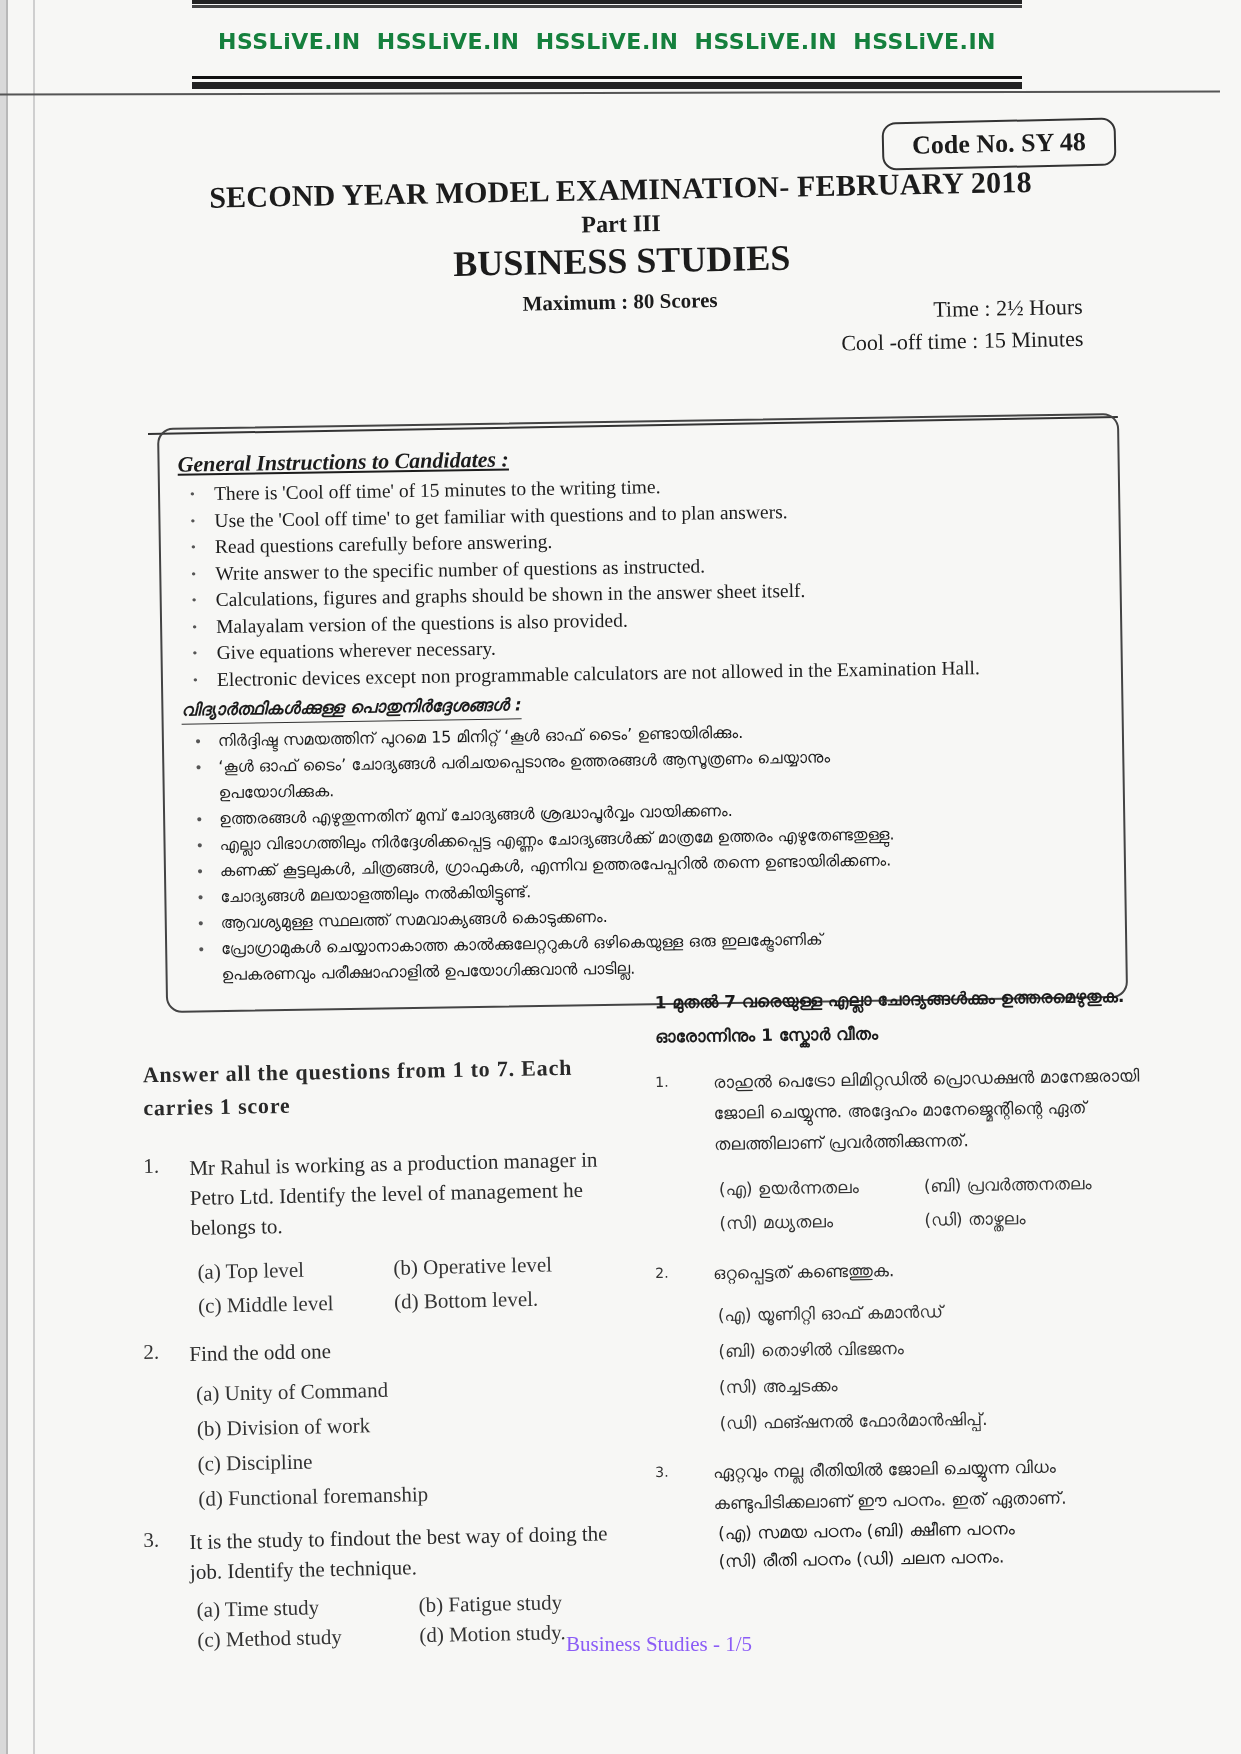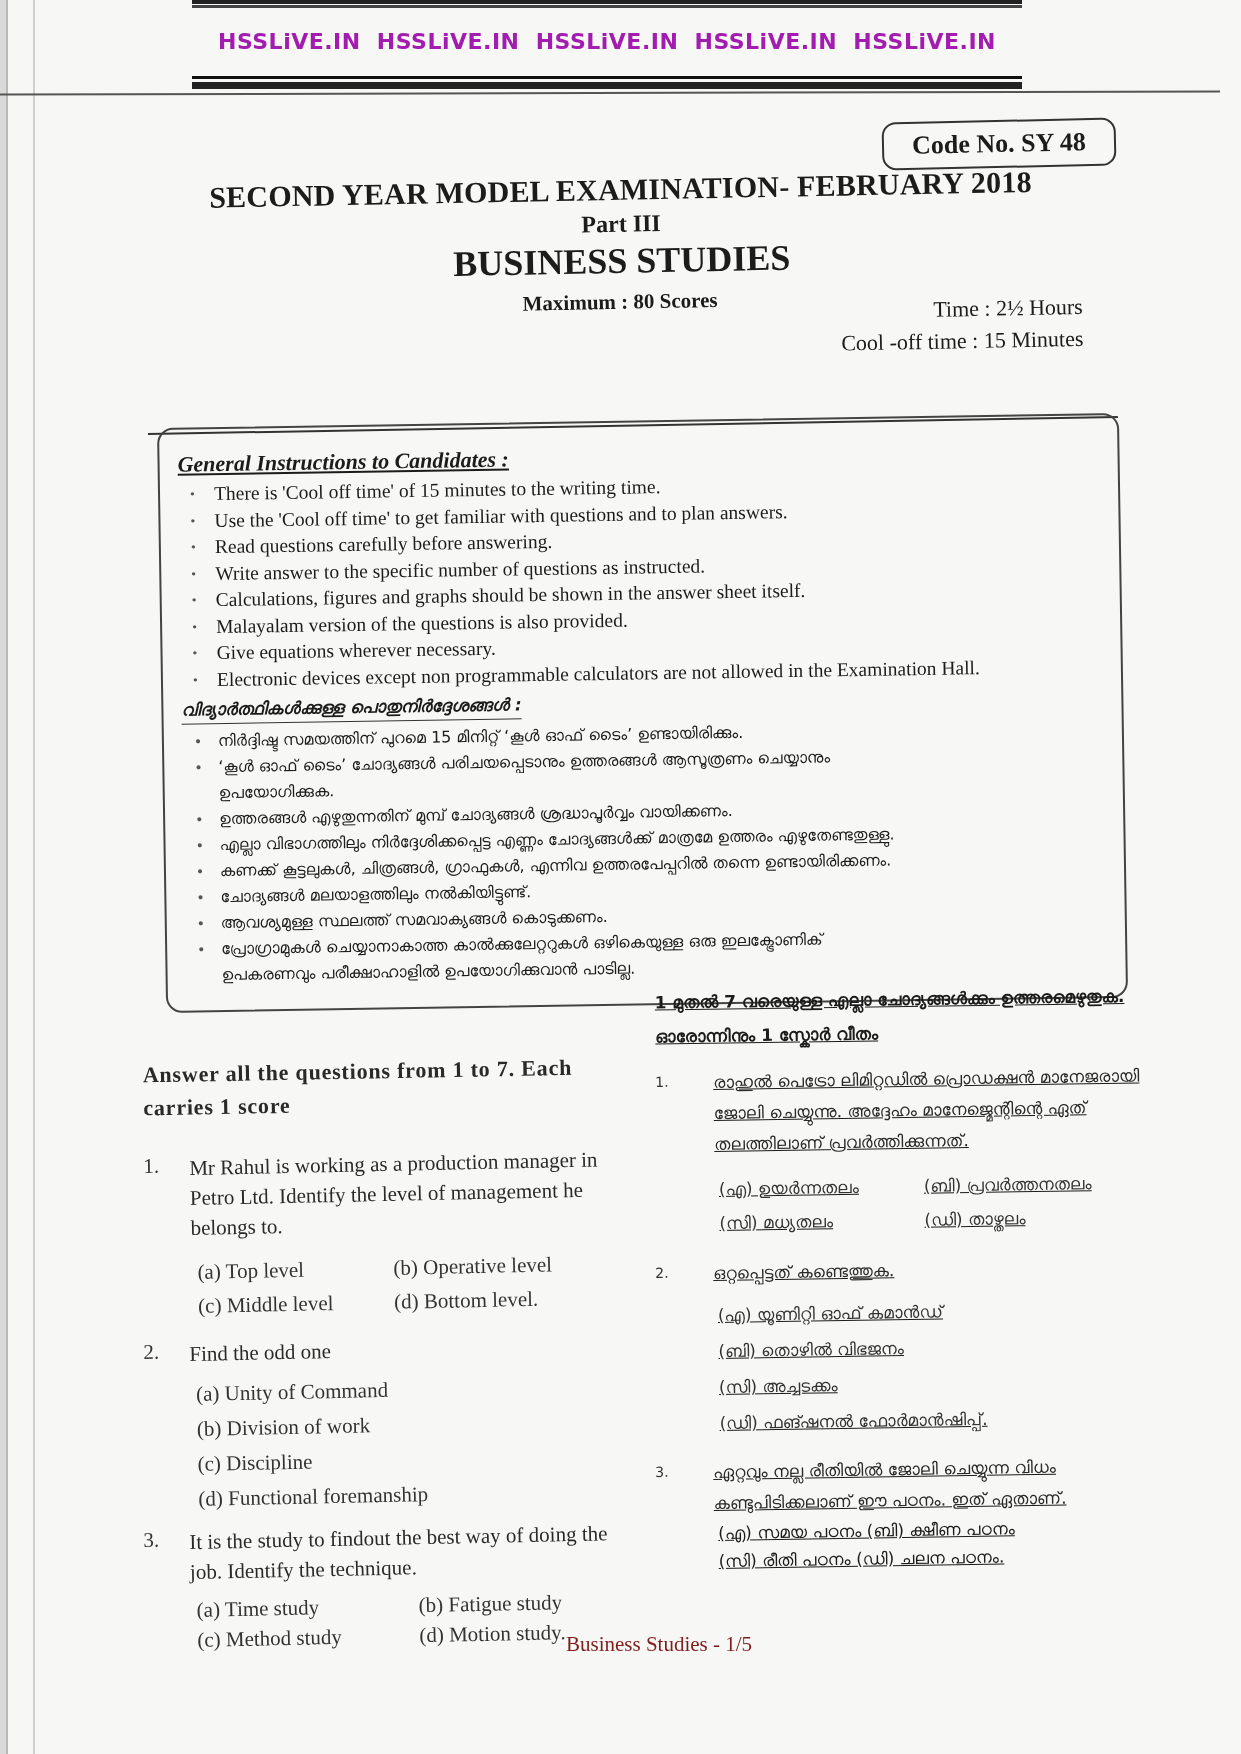--- a/index.html
+++ b/index.html
@@ -7,21 +7,21 @@
     width: 1241px; height: 1754px; background: #f7f7f5; position: relative; overflow: hidden;
     font-family: "Liberation Serif", "DejaVu Serif", serif; color: #1c1c1c;
   }
   .left-edge { position: absolute; left: 0; top: 0; width: 6px; height: 1754px; background: #d9d9d9; border-right: 2px solid #b8b8b8; }
   .left-line { position: absolute; left: 33px; top: 0; width: 2px; height: 1754px; background: #cfcfcf; }
   .banner-top { position: absolute; left: 192px; top: 0; width: 830px; height: 4px; background: #222; }
   .banner-top2 { position: absolute; left: 192px; top: 5px; width: 830px; height: 3px; background: #444; }
   .banner {
     position: absolute; left: 192px; top: 22px; width: 830px; height: 38px;
     display: flex; justify-content: space-between; align-items: center; padding: 0 26px; box-sizing: border-box;
-    font-family: "DejaVu Sans", sans-serif; font-size: 22px; font-weight: bold; letter-spacing: 0.5px; color: #a21caf;
+    font-family: "DejaVu Sans", sans-serif; font-size: 22px; font-weight: bold; letter-spacing: 0.5px; color: #15803d;
   }
   .banner-bot1 { position: absolute; left: 192px; top: 76px; width: 830px; height: 3px; background: #111; }
   .banner-bot2 { position: absolute; left: 192px; top: 82px; width: 830px; height: 7px; background: #222; }
   .hr-long { position: absolute; left: 0; top: 92px; width: 1220px; height: 2px; background: #555; transform: rotate(-0.15deg); }
 
   .code-box {
     position: absolute; left: 882px; top: 120px; width: 234px; height: 48px;
     border: 2px solid #333; border-radius: 14px; box-sizing: border-box;
     display: flex; align-items: center; justify-content: center;
     font-size: 26px; font-weight: bold; transform: rotate(-1.2deg);
@@ -48,36 +48,36 @@
   .bullet { position: absolute; left: 0; top: 0; font-size: 14px; color: #555; }
   .ml-heading {
     font-family: "DejaVu Sans", sans-serif; font-size: 17px; font-weight: bold; font-style: italic;
     margin: 6px 0 4px 0; padding-bottom: 4px; border-bottom: 1.5px solid #333; display: inline-block;
   }
   .ml-list { list-style: none; margin: 0; padding: 0 0 0 12px; }
   .ml-list li { font-family: "DejaVu Sans", sans-serif; font-size: 16px; line-height: 26px; position: relative; padding-left: 24px; }
   .ml-list li.cont { padding-left: 24px; }
 
   .left-col { position: absolute; left: 143px; top: 1054px; width: 500px; }
-  .right-col { position: absolute; left: 655px; top: 982px; width: 500px; text-decoration: underline; }
+  .right-col { position: absolute; left: 655px; top: 982px; width: 500px; }
   .sec-heading { font-family: "Liberation Serif", serif; font-size: 22px; font-weight: bold; line-height: 33px; letter-spacing: 0.8px; color: #2a2a2a; transform: rotate(-1deg); }
   .sec-heading-ml { font-family: "DejaVu Sans", sans-serif; font-size: 17px; font-weight: bold; line-height: 34px; transform: rotate(-0.8deg); }
 
   .q { position: relative; margin-top: 24px; }
   .q-num { position: absolute; left: 0; top: 0; font-size: 21px; color: #333; }
   .q-text { margin-left: 46px; font-size: 21px; line-height: 30px; color: #2a2a2a; }
   .opts { margin-left: 52px; margin-top: 14px; display: grid; grid-template-columns: 196px 220px; row-gap: 4px; font-size: 21px; line-height: 30px; color: #333; }
   .opts-col { margin-left: 52px; margin-top: 8px; font-size: 21px; line-height: 35px; color: #333; }
   .q-ml .q-num { font-family: "DejaVu Sans", sans-serif; font-size: 14px; top: 6px; }
   .q-ml .q-text { font-family: "DejaVu Sans", sans-serif; font-size: 17px; line-height: 31px; margin-left: 58px; }
   .q-ml .opts { font-family: "DejaVu Sans", sans-serif; font-size: 17px; margin-left: 62px; grid-template-columns: 205px 220px; }
   .q-ml .opts-col { font-family: "DejaVu Sans", sans-serif; font-size: 17px; margin-left: 62px; line-height: 36px; }
   .q-ml .opts-lines { font-family: "DejaVu Sans", sans-serif; font-size: 17px; margin-left: 62px; line-height: 28px; }
 
-  .footer { position: absolute; left: 566px; top: 1632px; font-size: 21px; color: #7f1d1d; }
+  .footer { position: absolute; left: 566px; top: 1632px; font-size: 21px; color: #8b5cf6; }
   .tilt-l { transform: rotate(-1.2deg); transform-origin: left top; }
   .tilt-r { transform: rotate(-0.9deg); transform-origin: left top; }
 </style>
 </head>
 <body>
 
 <div class="left-edge"></div>
 <div class="left-line"></div>
 
 <div class="banner-top"></div>

